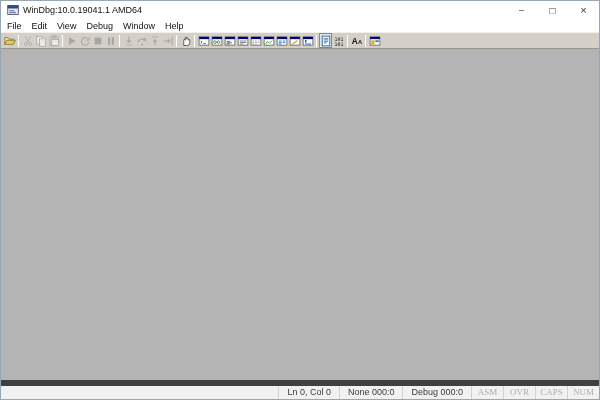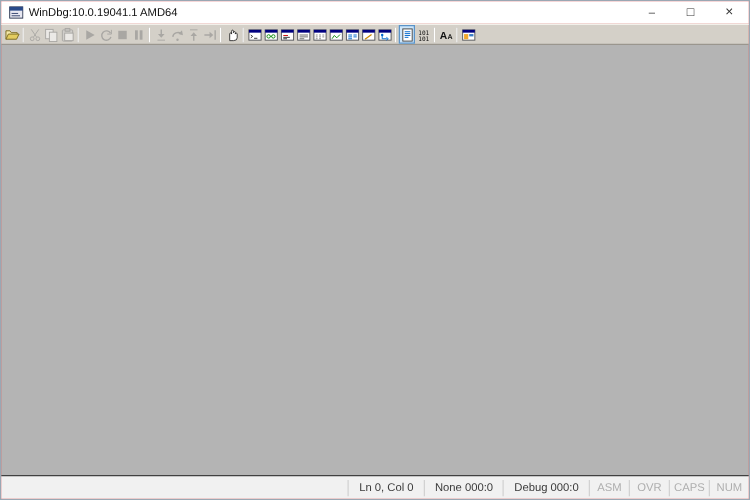--- a/index.html
+++ b/index.html
@@ -3,21 +3,21 @@
 <meta charset="utf-8">
 <style>
   * { box-sizing: border-box; margin: 0; padding: 0; }
   html, body { width: 600px; height: 400px; overflow: hidden; }
   body { font-family: "Liberation Sans", sans-serif; background: #b4b4b4; }
 
   .window {
     width: 600px; height: 400px;
     border: 1px solid #9aa7b3;
     display: flex; flex-direction: column;
-    background: #ef4444;
+    background: #a21caf;
   }
 
   
   .titlebar {
     height: 18px; background: #ffffff;
     display: flex; align-items: center; flex: 0 0 auto;
   }
   .app-icon { width: 12px; height: 12px; margin: 0 4px 0 6px; flex: 0 0 auto; }
   .app-icon svg { width: 12px; height: 12px; display: block; }
   .title { font-size: 9px; color: #111; white-space: nowrap; }
@@ -59,33 +59,33 @@
     width: 1px; height: 12px; background: #98948c;
     border-right: 1px solid #ffffff; margin: 0 2px; flex: 0 0 auto;
   }
 
   
   .client { flex: 1 1 auto; background: #b4b4b4; }
 
   
   .statusbar {
     height: 19px; background: #f1f1f1;
-    border-top: 1px solid #404040;
+    border-top: 6px solid #404040;
     display: flex; align-items: center;
     font-size: 9px; color: #3a3a3a; flex: 0 0 auto;
   }
   .sb-spacer { flex: 1 1 auto; }
   .sb-seg {
     padding: 0 8px; height: 13px; line-height: 13px;
     border-left: 1px solid #d2d2d2; white-space: nowrap;
   }
   .sb-ind {
     width: 32px; padding: 0; text-align: center;
     height: 13px; line-height: 13px;
-    border-left: 1px solid #d2d2d2; color: #aeaeae;
+    border-left: 1px solid #d2d2d2; color: #aeaeae; font-family: Liberation Serif, serif;
   }
 </style>
 </head>
 <body>
 
 <div class="window">
 
   <div class="titlebar">
     <span class="app-icon">
       <svg viewBox="0 0 16 16" xmlns="http://www.w3.org/2000/svg">
@@ -95,20 +95,28 @@
       </svg>
     </span>
     <span class="title">WinDbg:10.0.19041.1 AMD64</span>
     <div class="controls">
       <div class="ctrl min">–</div>
       <div class="ctrl max">□</div>
       <div class="ctrl close">×</div>
     </div>
   </div>
 
+  <div class="menubar">
+    <span class="menu-item">File</span>
+    <span class="menu-item">Edit</span>
+    <span class="menu-item">View</span>
+    <span class="menu-item">Debug</span>
+    <span class="menu-item">Window</span>
+    <span class="menu-item">Help</span>
+  </div>
 
   <div class="toolbar">
       <div class="tb-btn">
         <span>
           <svg viewBox="0 0 16 16" xmlns="http://www.w3.org/2000/svg">
             <path d="M1 12.5 V3.5 h4.2 l1.5 2 H13 v2" fill="#f5e9a8" stroke="#7a6a20"></path>
             <path d="M1 12.5 L3.6 7 H15 L12.3 12.5 Z" fill="#e3cc5f" stroke="#7a6a20"></path>
           </svg>
         </span>
       </div>

